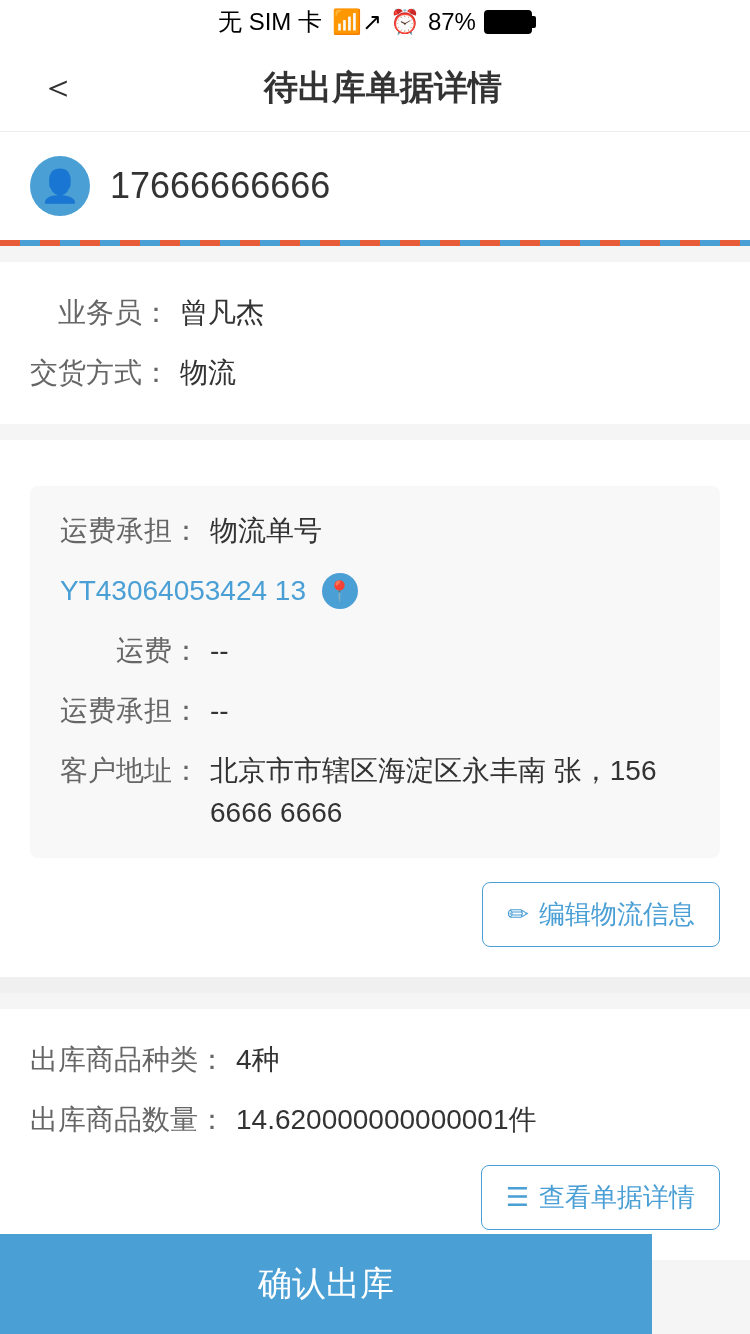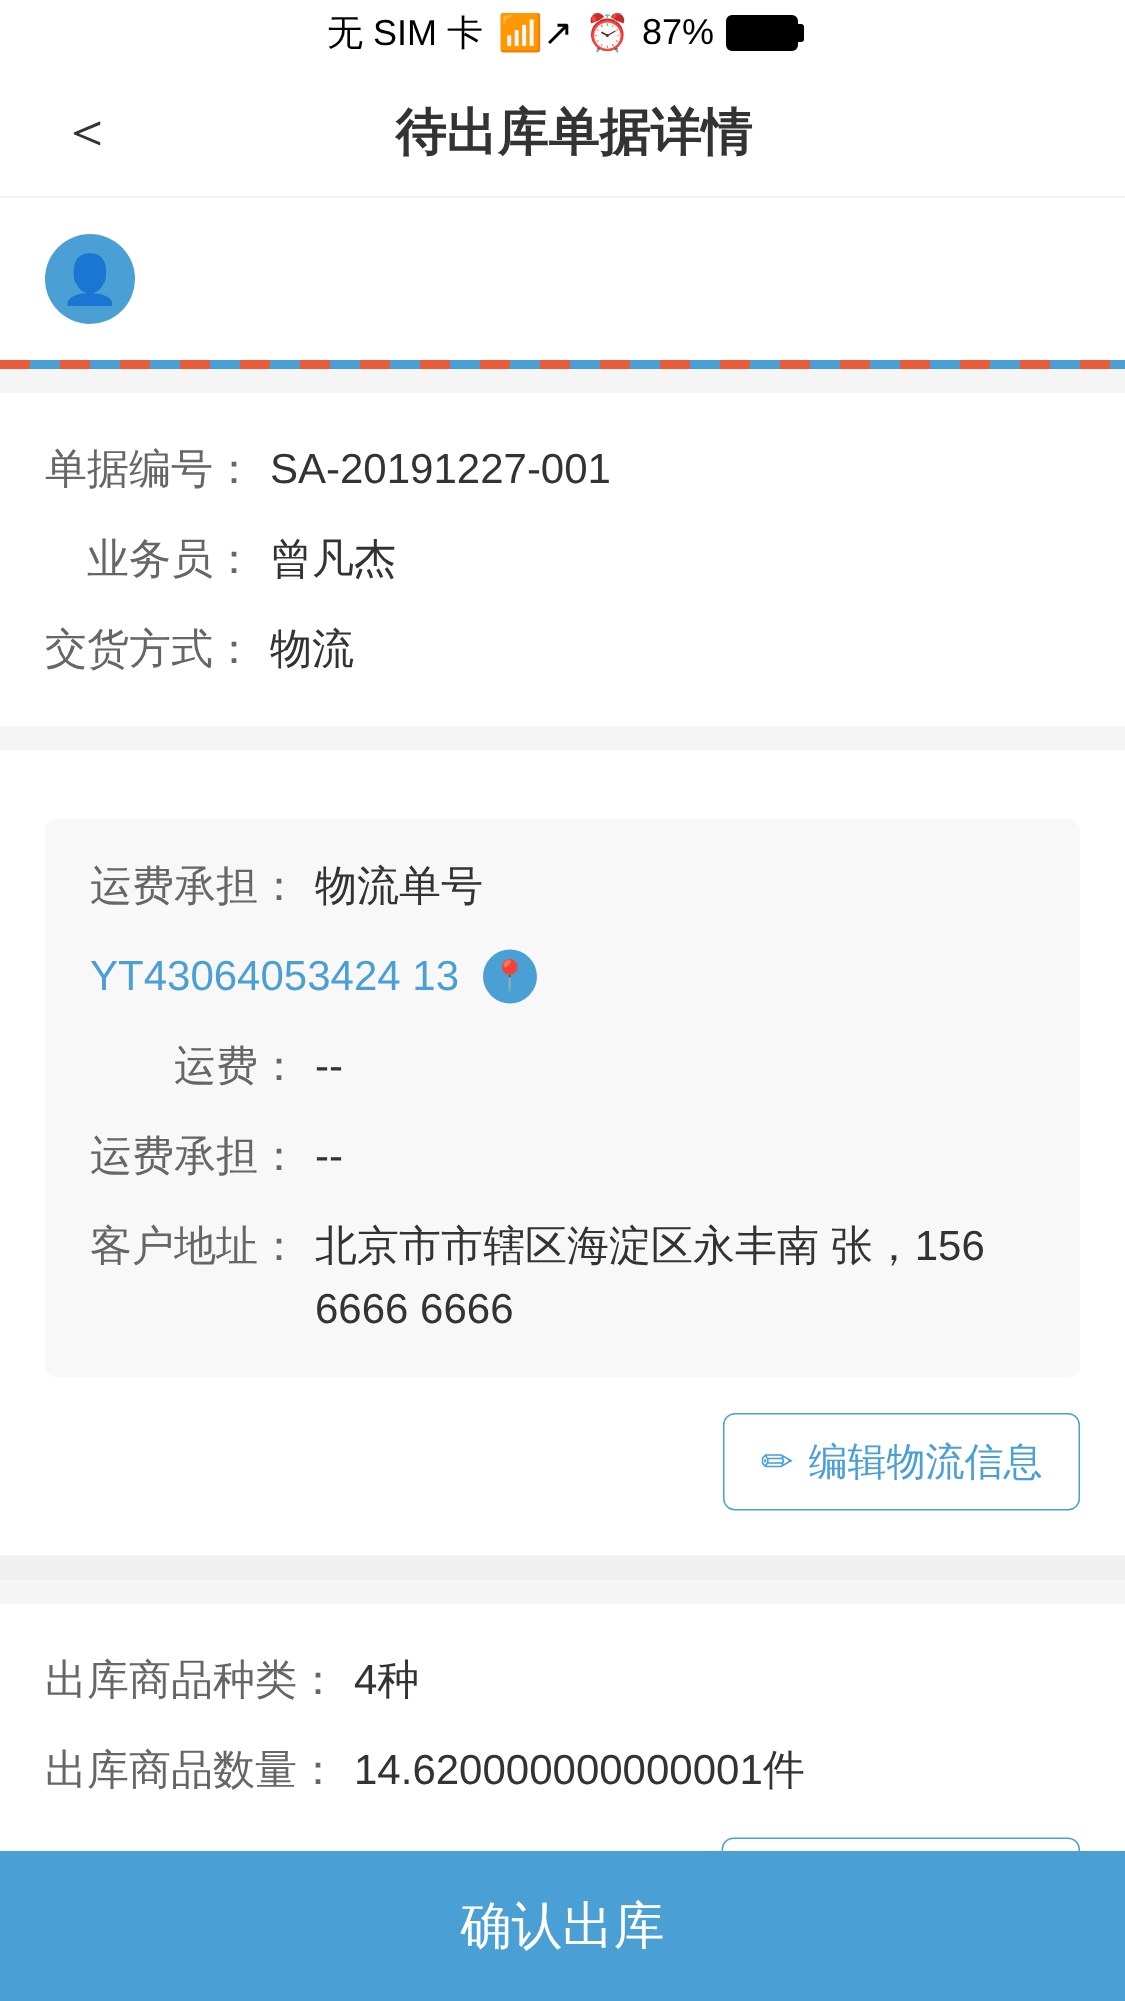--- a/index.html
+++ b/index.html
@@ -198,21 +198,21 @@
       padding: 14px 24px;
       font-size: 26px;
       cursor: pointer;
     }
 
     
     .confirm-bar {
       position: fixed;
       bottom: 0;
       left: 0;
-      width: 750px;
+      width: 652px;
       background: #4a9fd5;
       height: 100px;
       display: flex;
       align-items: center;
       justify-content: center;
       cursor: pointer;
     }
     .confirm-text {
       color: #fff;
       font-size: 34px;
@@ -244,29 +244,26 @@
 
 <div class="nav-bar">
   <div class="nav-back">＜</div>
   <div class="nav-title">待出库单据详情</div>
 </div>
 
 <div class="customer-header">
   <div class="avatar">
     <span>👤</span>
   </div>
+  <span class="customer-phone">17666666666</span>
 </div>
 
 <div class="dashed-separator"></div>
 
 <div class="section">
-  <div class="info-row">
-    <span class="info-label">单据编号：</span>
-    <span class="info-value">SA-20191227-001</span>
-  </div>
   <div class="info-row">
     <span class="info-label">业务员：</span>
     <span class="info-value">曾凡杰</span>
   </div>
   <div class="info-row">
     <span class="info-label">交货方式：</span>
     <span class="info-value">物流</span>
   </div>
 </div>
 

